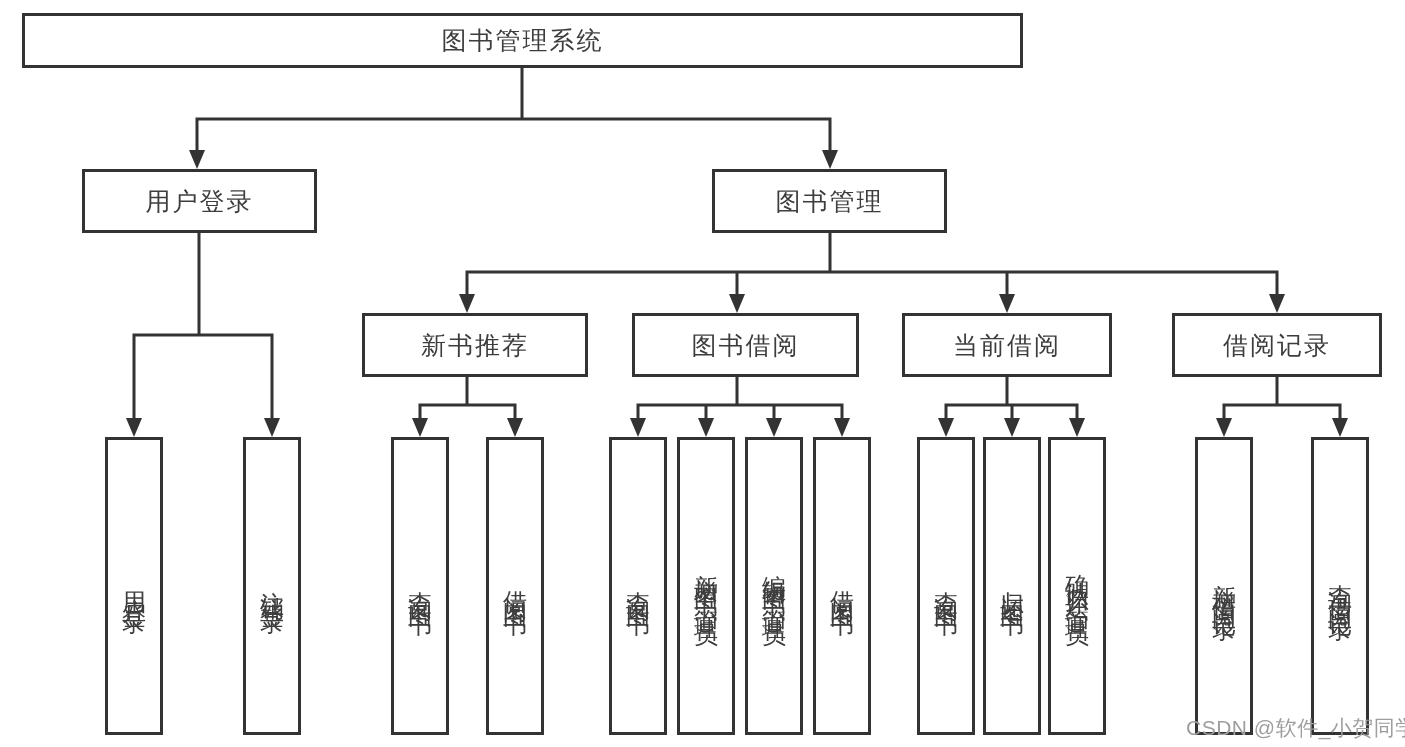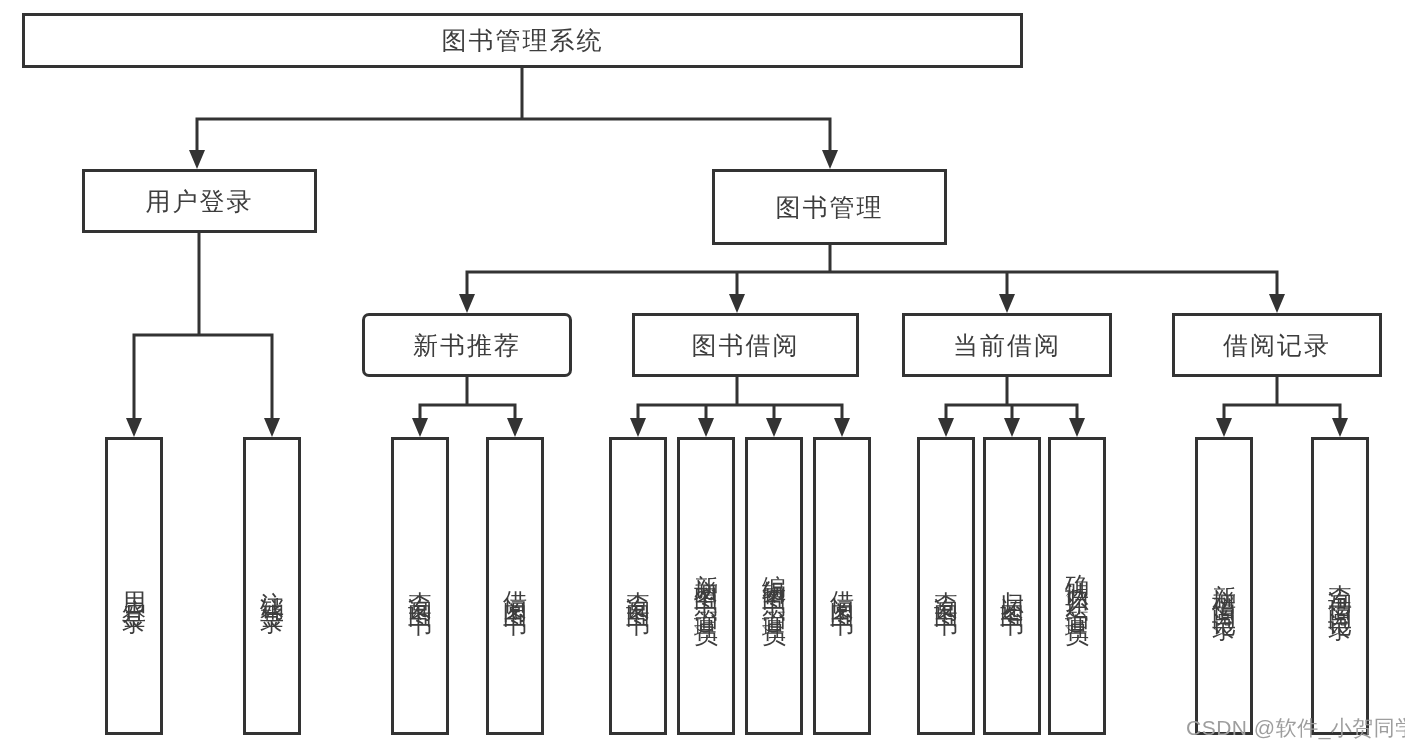--- a/index.html
+++ b/index.html
@@ -31,22 +31,22 @@
   .v-node .v-label {
     writing-mode: vertical-rl;
     text-orientation: mixed;
     font-size: 24px;
     letter-spacing: 7px;
     color: #3d3d3d;
   }
   
   .n-root   { left: 22px;   top: 13px;  width: 1001px; height: 55px; }
   .n-l2a    { left: 82px;   top: 169px; width: 235px;  height: 64px; }
-  .n-l2b    { left: 712px;  top: 169px; width: 235px;  height: 76px; }
-  .n-l3a    { left: 362px;  top: 313px; width: 210px;  height: 64px; border-radius: 7px; }
+  .n-l2b    { left: 712px;  top: 169px; width: 235px;  height: 64px; }
+  .n-l3a    { left: 362px;  top: 313px; width: 226px;  height: 64px; }
   .n-l3b    { left: 632px;  top: 313px; width: 227px;  height: 64px; }
   .n-l3c    { left: 902px;  top: 313px; width: 210px;  height: 64px; text-align: center; }
   .n-l3d    { left: 1172px; top: 313px; width: 210px;  height: 64px; }
   .leaf     { top: 437px; width: 58px; height: 298px; }
   .n-g1a { left: 105px; }  .n-g1b { left: 243px; }
   .n-g2a { left: 391px; }  .n-g2b { left: 486px; }
   .n-g3a { left: 609px; }  .n-g3b { left: 677px; }  .n-g3c { left: 745px; }  .n-g3d { left: 813px; }
   .n-g4a { left: 917px; }  .n-g4b { left: 983px; }  .n-g4c { left: 1048px; }
   .n-g5a { left: 1195px; } .n-g5b { left: 1311px; }
   .watermark {

